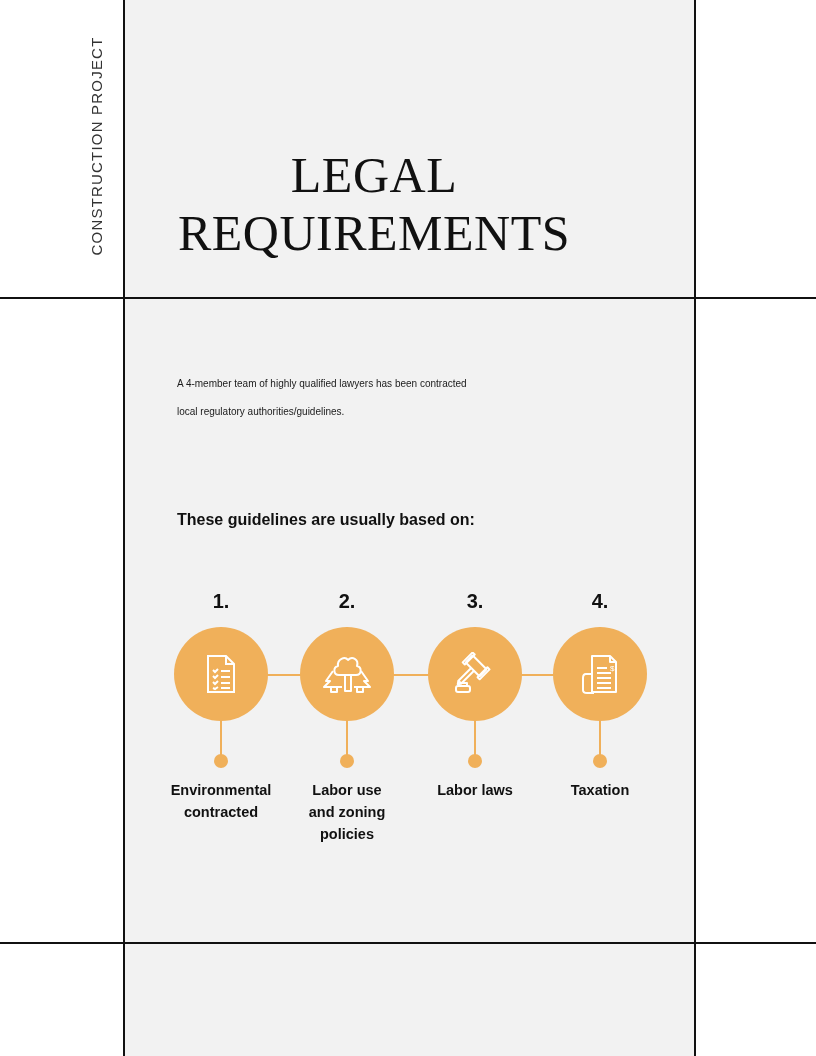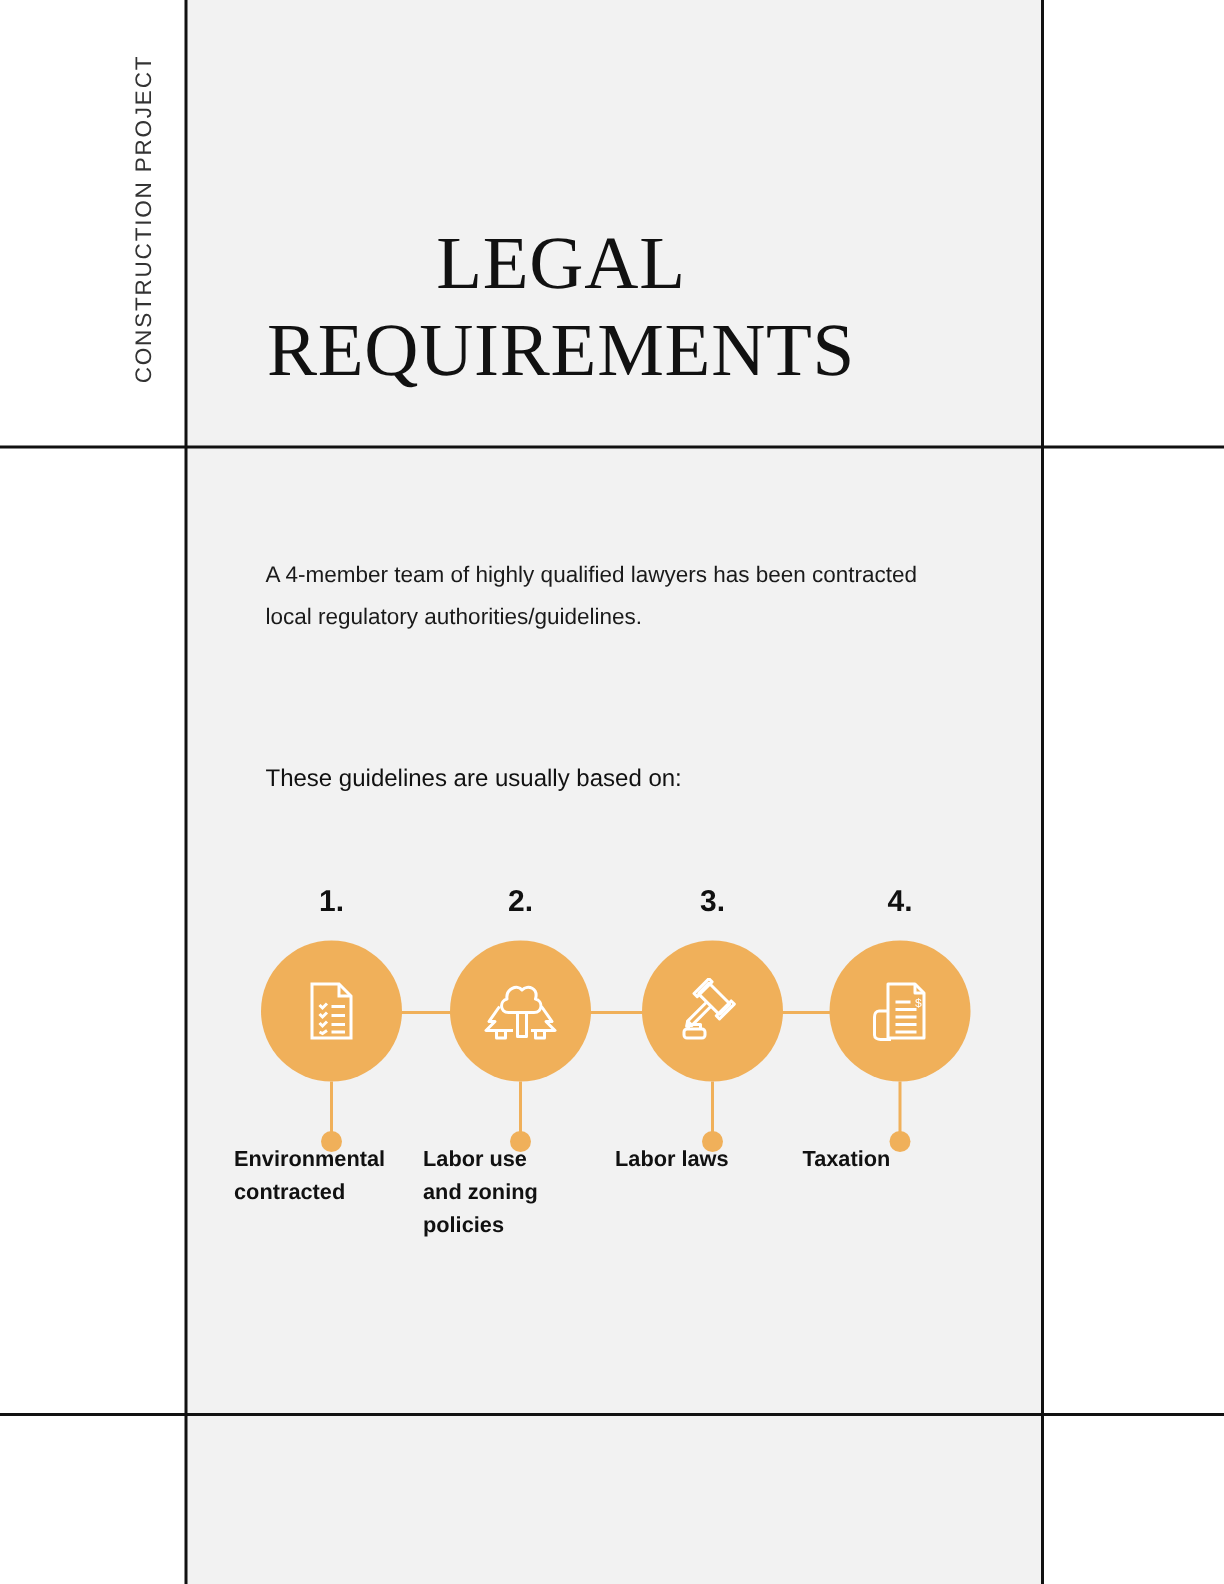--- a/index.html
+++ b/index.html
@@ -28,25 +28,25 @@
     position: absolute; left: 124px; width: 500px; top: 146px;
     text-align: center;
     font-family: "Liberation Serif", "DejaVu Serif", serif;
     font-size: 50px; line-height: 58px; color: #111;
     letter-spacing: 0.5px;
   }
   .title div { display: block; }
 
   .intro {
     position: absolute; left: 177px; top: 370px; width: 480px;
-    font-size: 15px; line-height: 27.5px; color: #1a1a1a;
+    font-size: 10px; line-height: 27.5px; color: #1a1a1a;
   }
   .subhead {
     position: absolute; left: 177px; top: 511px;
-    font-size: 16px; font-weight: normal; color: #111;
+    font-size: 16px; font-weight: bold; color: #111;
   }
 
   .steps { position: absolute; left: 0; top: 0; }
   .connector {
     position: absolute; top: 674px; height: 2px; background: #f0b05a;
   }
   .step { position: absolute; width: 130px; }
   .step .num {
     position: absolute; top: 590px; left: 0; width: 130px; text-align: center;
     font-size: 20px; font-weight: bold; color: #111;
@@ -57,21 +57,21 @@
     display: flex; align-items: center; justify-content: center;
   }
   .step .stem {
     position: absolute; top: 721px; left: 64px; width: 2px; height: 38px; background: #f0b05a;
   }
   .step .dot {
     position: absolute; top: 754px; left: 58px; width: 14px; height: 14px;
     border-radius: 50%; background: #f0b05a;
   }
   .step .label {
-    position: absolute; top: 762px; left: 0; width: 130px; 
+    position: absolute; top: 779px; left: 0; width: 130px; text-align: center;
     font-size: 14.5px; font-weight: bold; line-height: 22px; color: #111;
   }
   svg { display: block; }
 </style>
 </head>
 <body>
 
 <div class="panel"></div>
 <div class="vline" style="left:123px;"></div>
 <div class="vline" style="left:694px;"></div>

